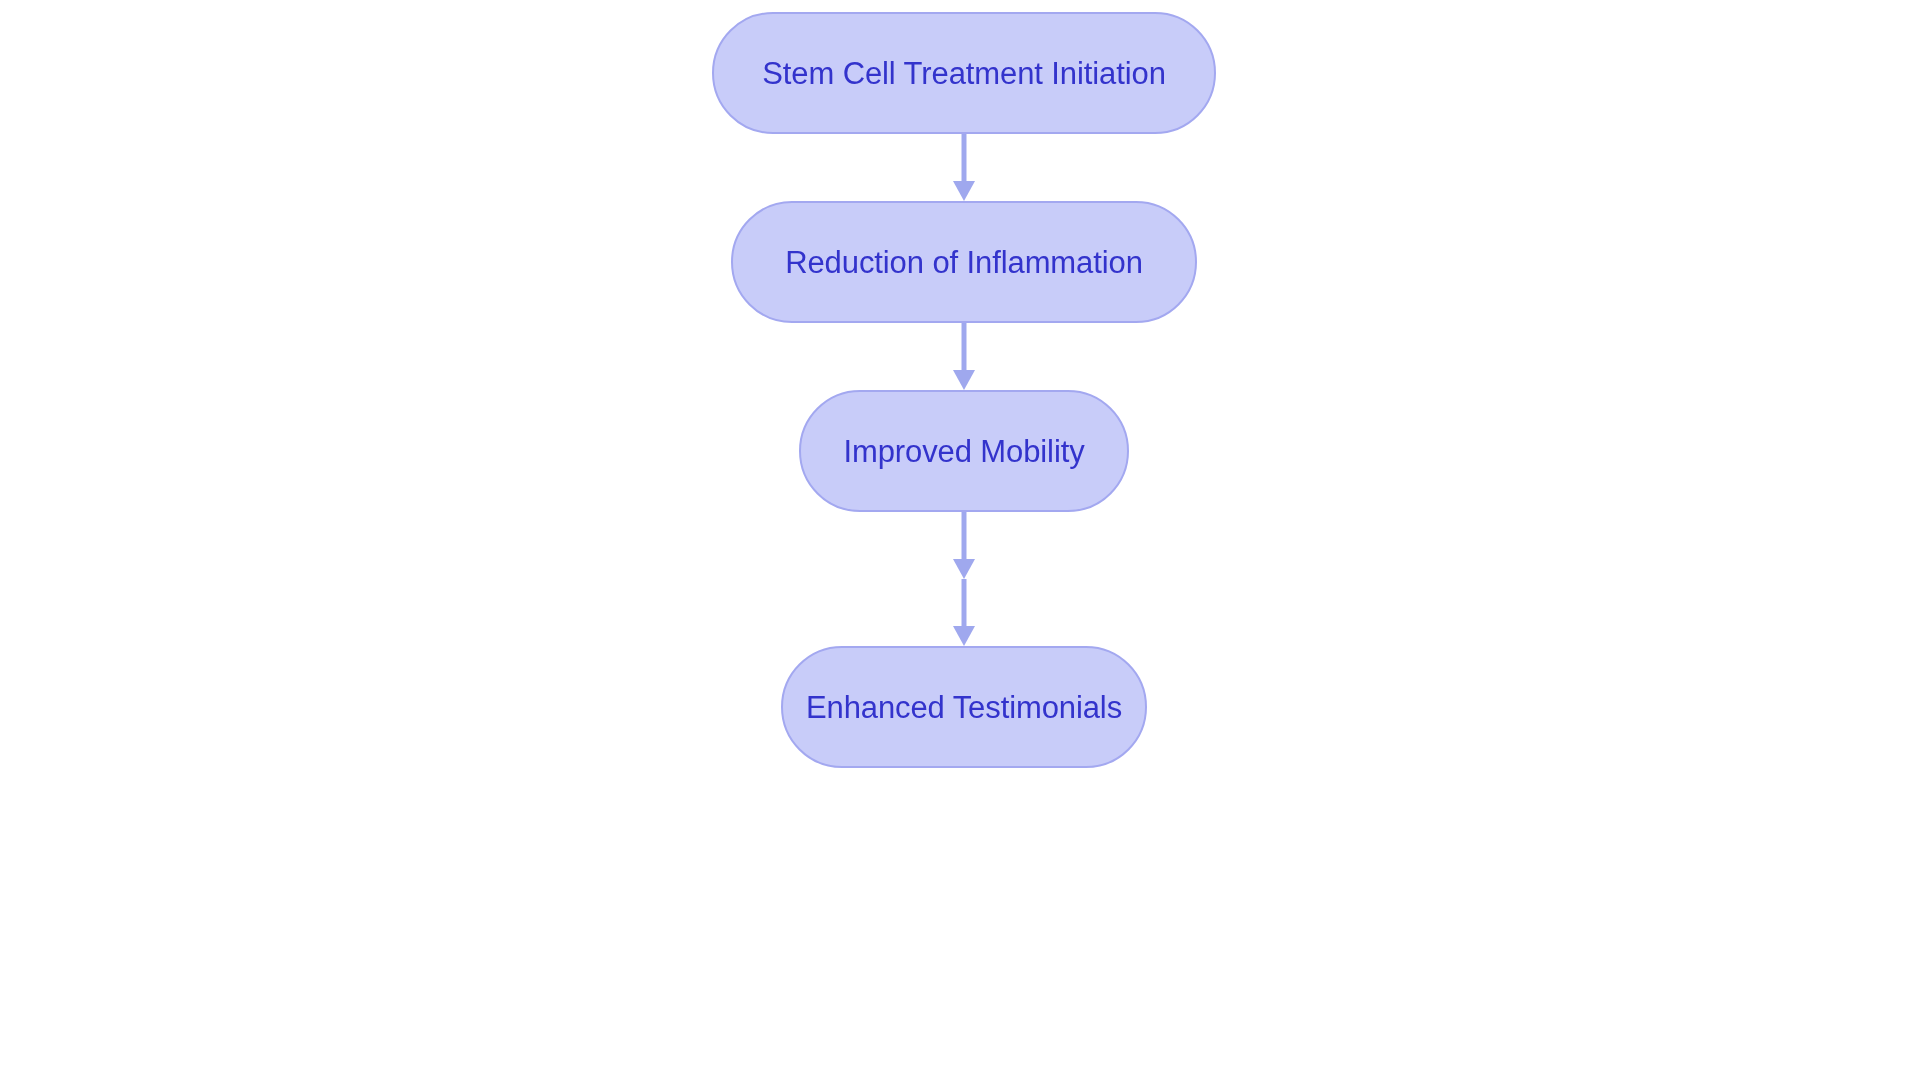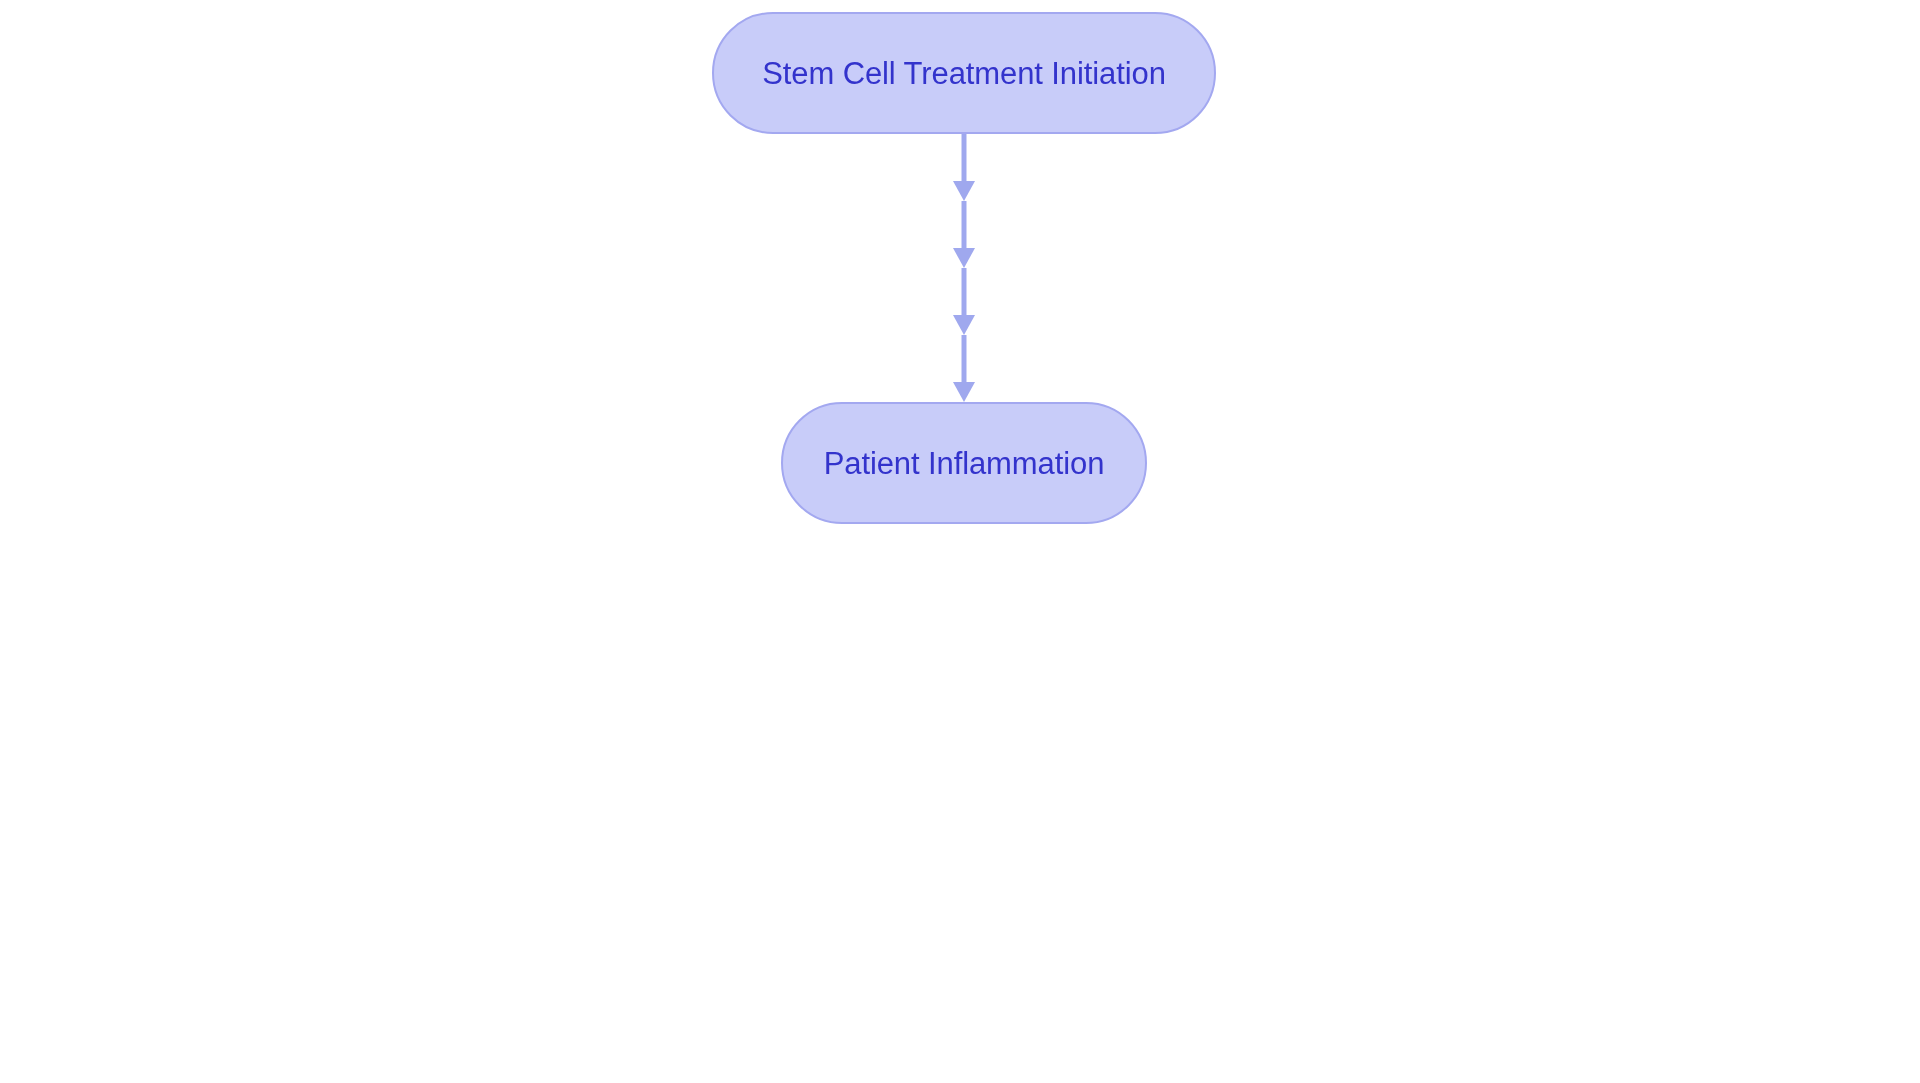--- a/index.html
+++ b/index.html
@@ -79,36 +79,42 @@
 
     <div class="flow-node w-node-1">
       <span class="flow-node-label">Stem Cell Treatment Initiation</span>
     </div>
 
     <svg class="flow-connector" viewBox="0 0 28 67" xmlns="http://www.w3.org/2000/svg">
       <line x1="14" y1="0" x2="14" y2="48" stroke="#9fa8ee" stroke-width="5"></line>
       <polygon points="3,47 25,47 14,67" fill="#9fa8ee"></polygon>
     </svg>
 
+    <div class="flow-node w-node-2">
+      <span class="flow-node-label">Reduction of Inflammation</span>
+    </div>
 
     <svg class="flow-connector" viewBox="0 0 28 67" xmlns="http://www.w3.org/2000/svg">
       <line x1="14" y1="0" x2="14" y2="48" stroke="#9fa8ee" stroke-width="5"></line>
       <polygon points="3,47 25,47 14,67" fill="#9fa8ee"></polygon>
     </svg>
 
+    <div class="flow-node w-node-3">
+      <span class="flow-node-label">Improved Mobility</span>
+    </div>
 
     <svg class="flow-connector" viewBox="0 0 28 67" xmlns="http://www.w3.org/2000/svg">
       <line x1="14" y1="0" x2="14" y2="48" stroke="#9fa8ee" stroke-width="5"></line>
       <polygon points="3,47 25,47 14,67" fill="#9fa8ee"></polygon>
     </svg>
 
 
     <svg class="flow-connector" viewBox="0 0 28 67" xmlns="http://www.w3.org/2000/svg">
       <line x1="14" y1="0" x2="14" y2="48" stroke="#9fa8ee" stroke-width="5"></line>
       <polygon points="3,47 25,47 14,67" fill="#9fa8ee"></polygon>
     </svg>
 
     <div class="flow-node w-node-5">
-      <span class="flow-node-label">Patient Inflammation</span>
+      <span class="flow-node-label">Enhanced Testimonials</span>
     </div>
 
   </div>
 </div>
 
 </body></html>

